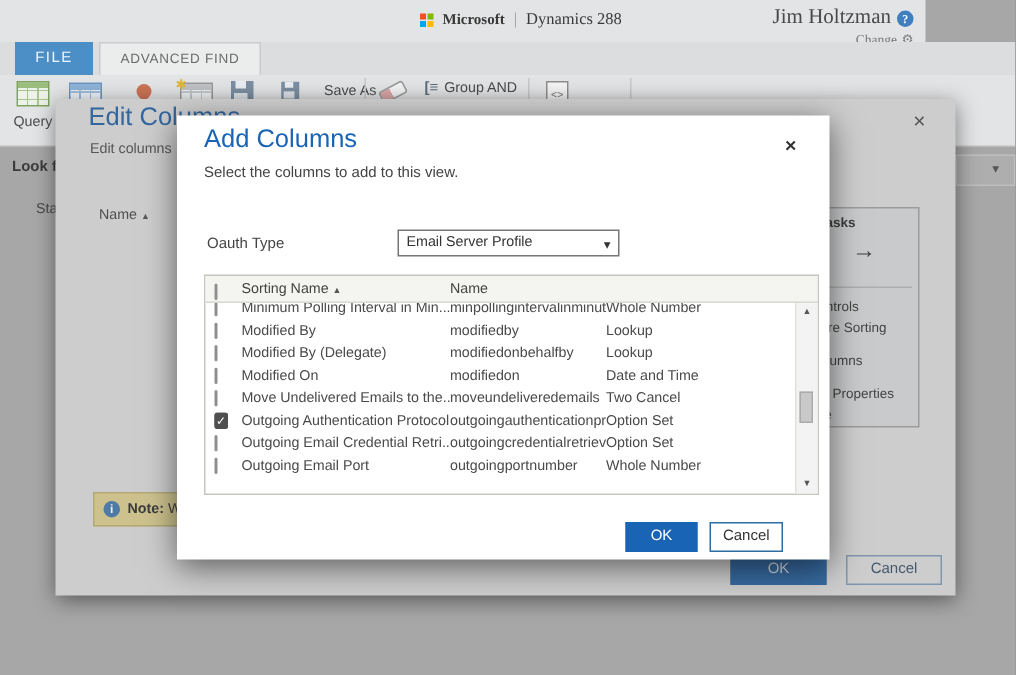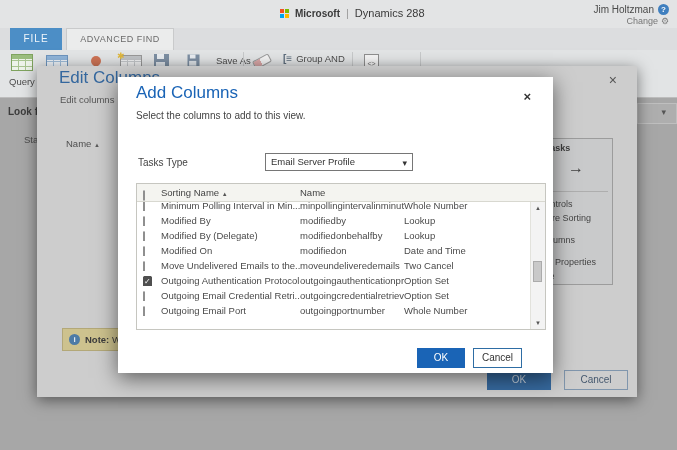--- a/index.html
+++ b/index.html
@@ -2,30 +2,30 @@
 <html><head>
 <meta charset="utf-8">
 <style>
   * { margin:0; padding:0; box-sizing:border-box; }
   html,body { background:#888; }
   #screen {
     position:relative; width:677px; height:450px; overflow:hidden;
     font-family:"Liberation Sans", sans-serif; background:#a7a7a7;
   }
   
-  .topbar { position:absolute; left:0; top:0; width:677px; height:28px; background:#e3e4e5; }
+  .topbar { position:absolute; left:0; top:0; width:617px; height:28px; background:#e3e4e5;font-family:Liberation Serif, serif; }
   .brand { position:absolute; left:280px; top:7px; display:flex; align-items:center; gap:6px; }
   .mslogo { display:grid; grid-template-columns:4px 4px; grid-template-rows:4px 4px; gap:1px; }
   .mslogo i { display:block; }
   .ms-name { font-size:10px; font-weight:bold; color:#3a3a3a; }
   .brand-sep { font-size:11px; color:#9a9a9a; font-weight:300; }
   .ms-prod { font-size:11px; color:#3a3a3a; }
   .userblock { position:absolute; right:8px; top:4px; text-align:right; }
   .user-line { display:flex; align-items:center; gap:4px; justify-content:flex-end; }
-  .user-name { font-size:10px; color:#4a4a4a;margin-left:32px; }
+  .user-name { font-size:14px; color:#4a4a4a;margin-left:32px; }
   .help-icon { width:11px; height:11px; border-radius:50%; background:#3f7fbf; color:#fff;
                font-size:8px; line-height:11px; text-align:center; font-weight:bold; }
   .org-line { display:flex; align-items:center; gap:3px; justify-content:flex-end; margin-top:1px; }
   .org-name { font-size:9px; color:#767676; }
   .gear-icon { font-size:9px; color:#7d7d7d; line-height:9px; }
   
   .tabrow { position:absolute; left:0; top:28px; width:677px; height:22px; background:#dcdddf; }
   .tab-file { position:absolute; left:10px; top:0; width:52px; height:22px; background:#4c8ec6;
               color:#f2f7fb; font-size:10px; letter-spacing:1px; text-align:center; line-height:22px; }
   .tab-adv { position:absolute; left:66px; top:0; width:108px; height:22px; background:#ebecec;
@@ -230,21 +230,21 @@
       <span class="ed-note-text"><b>Note:</b><span> Whe</span></span>
     </div>
     <div class="ed-ok">OK</div>
     <div class="ed-cancel">Cancel</div>
   </div>
 
   <div class="add-dialog">
     <div class="ad-title">Add Columns</div>
     <div class="ad-close">×</div>
     <div class="ad-sub">Select the columns to add to this view.</div>
-    <div class="ad-rtlabel">Tasks Type</div>
+    <div class="ad-rtlabel">Oauth Type</div>
     <div class="ad-select">
       <span>Email Server Profile</span>
       <span class="chev">▾</span>
     </div>
 
     <div class="ad-table">
       <div class="ad-thead">
         <span class="c-cb"><span class="cbx"></span></span>
         <span class="h c-dn">
           <span>Sorting Name</span>

